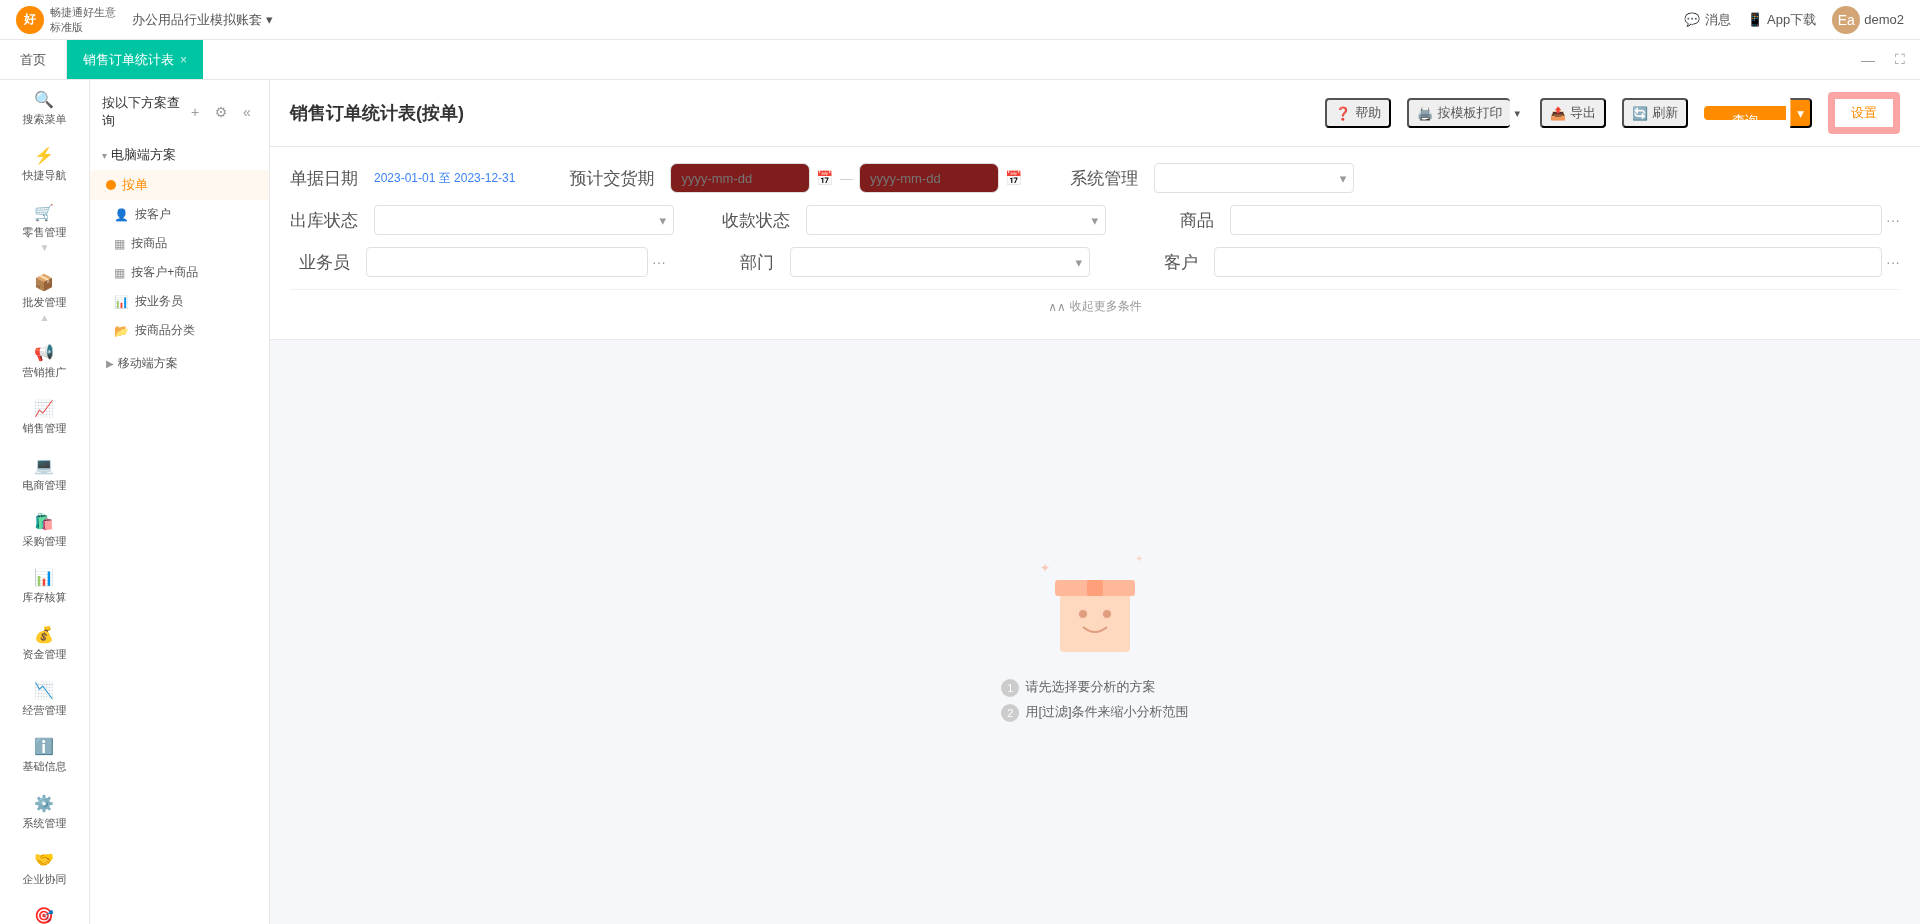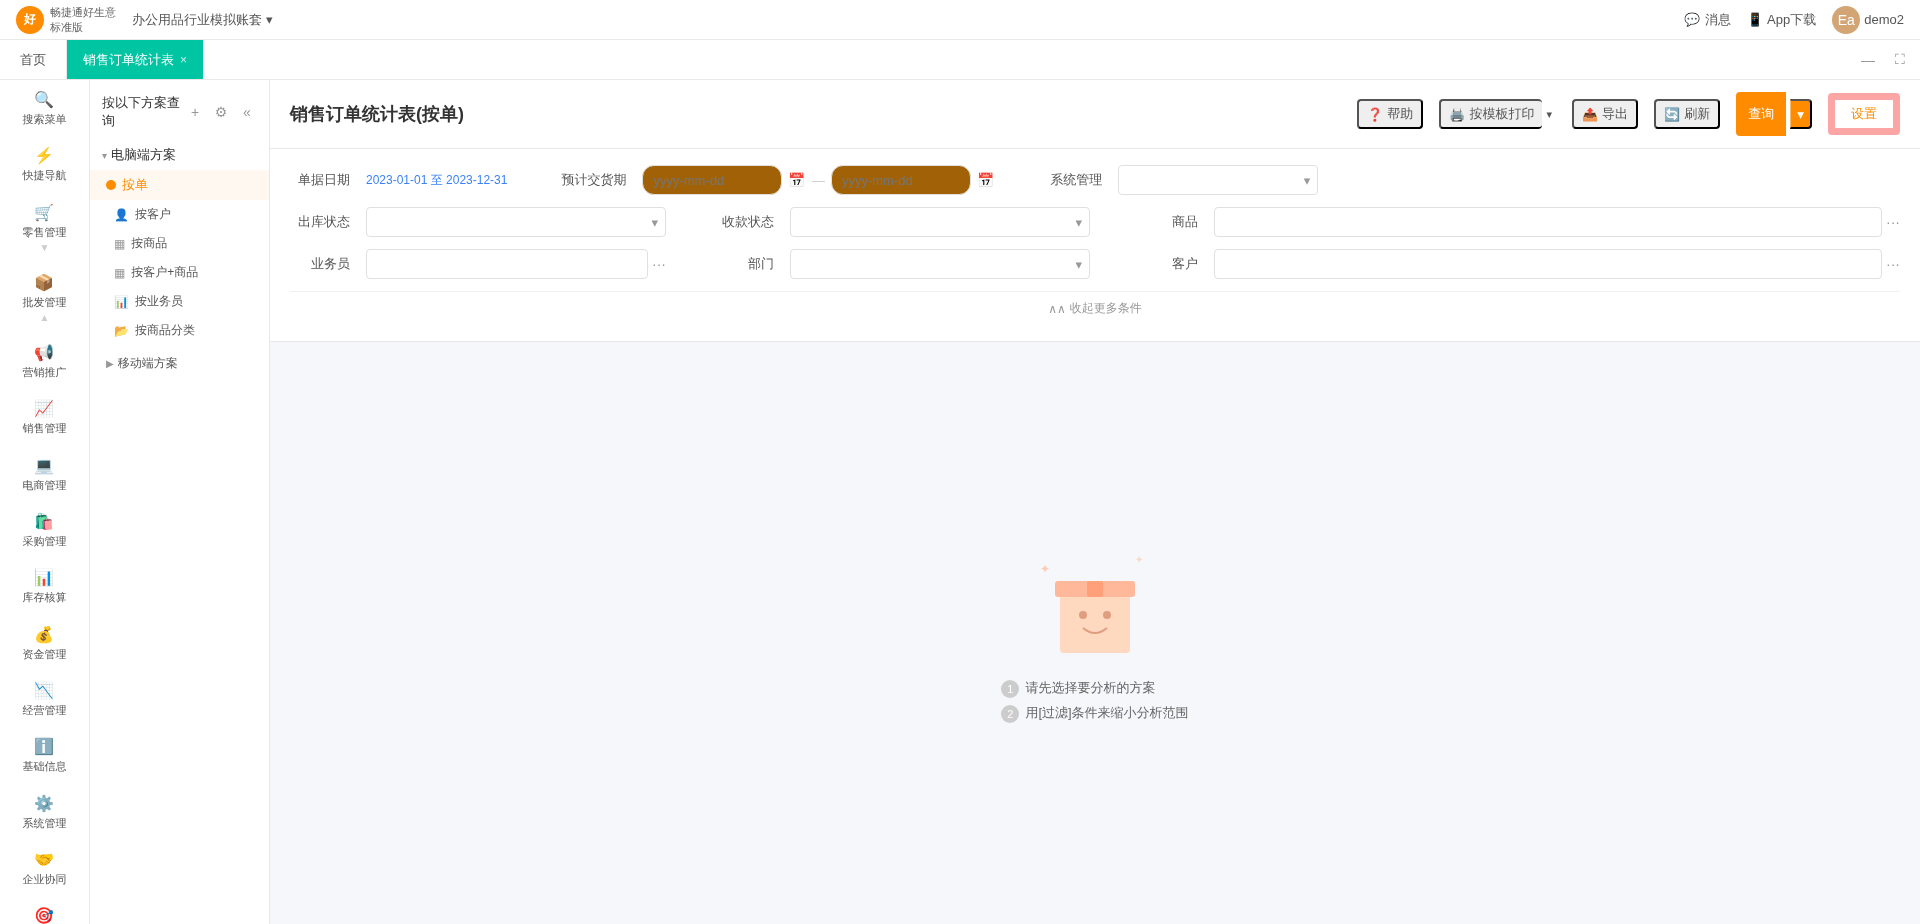--- a/index.html
+++ b/index.html
@@ -59,45 +59,45 @@
     .page-title-row { display: flex; align-items: center; justify-content: space-between; margin-bottom: 12px; }
     .page-title { font-size: 18px; font-weight: 600; color: #333; }
     .page-actions { display: flex; align-items: center; gap: 16px; }
     .page-action-btn { display: flex; align-items: center; gap: 4px; color: #555; font-size: 13px; cursor: pointer; padding: 4px 8px; border-radius: 4px; }
     .page-action-btn.secondary { border: 7px solid #fca5a5; color: #ff8c00; padding: 5px 16px; border-radius: 4px; font-size: 13px; background: white; cursor: pointer; }
 
     
     .filter-area { background: #fff; padding: 16px 20px; flex-shrink: 0; border-bottom: 1px solid #e8e8e8; }
     .filter-row { display: flex; align-items: center; gap: 16px; margin-bottom: 12px; }
     .filter-row:last-child { margin-bottom: 0; }
-    .filter-label { font-size: 13px; color: #555; white-space: nowrap; min-width: 60px; text-align: right; }
+    .filter-label { font-size: 17px; color: #555; white-space: nowrap; min-width: 60px; text-align: right; }
     .filter-date-group { display: flex; align-items: center; gap: 6px; }
     .date-quick-btn { padding: 3px 8px; font-size: 12px; border-radius: 12px; cursor: pointer; color: #555; border: 1px solid transparent; }
     .date-quick-btn.active { background: #ff8c00; color: white; border-color: #ff8c00; }
     .date-range-text { font-size: 12px; color: #3b82f6; }
     .filter-input { border: 1px solid #e0e0e0; border-radius: 4px; padding: 5px 10px; font-size: 13px; color: #333; outline: none; background: white; height: 30px; }
     .filter-select { border: 1px solid #e0e0e0; border-radius: 4px; padding: 5px 24px 5px 10px; font-size: 13px; color: #333; outline: none; background: white; height: 30px; appearance: none; cursor: pointer; min-width: 180px; }
     .filter-select-wrapper { position: relative; }
     .filter-select-wrapper::after { content: '▾'; position: absolute; right: 8px; top: 50%; transform: translateY(-50%); color: #999; pointer-events: none; }
-    .filter-date-input { border: 1px solid #e0e0e0; border-radius: 12px; padding: 5px 10px; font-size: 13px; color: #ccc; outline: none; background: #a16207; height: 30px; width: 140px; cursor: pointer; }
+    .filter-date-input { border: 1px solid #e0e0e0; border-radius: 7px; padding: 5px 10px; font-size: 13px; color: #ccc; outline: none; background: #7f1d1d; height: 30px; width: 140px; cursor: pointer; }
     .filter-date-icon { color: #ff8c00; font-size: 14px; cursor: pointer; }
     .filter-dash { color: #ccc; }
     .filter-dots { color: #999; cursor: pointer; font-size: 14px; }
 
     .collapse-bar { display: flex; align-items: center; justify-content: center; padding: 8px; cursor: pointer; border-top: 1px solid #f0f0f0; }
     .collapse-bar-text { font-size: 12px; color: #999; display: flex; align-items: center; gap: 4px; }
 
     
     .empty-state { flex: 1; display: flex; flex-direction: column; align-items: center; justify-content: center; gap: 16px; }
     .empty-illustration { width: 120px; height: 120px; position: relative; }
     .empty-tips { display: flex; flex-direction: column; gap: 6px; }
     .empty-tip { display: flex; align-items: flex-start; gap: 6px; font-size: 13px; color: #666; }
     .tip-num { width: 18px; height: 18px; border-radius: 50%; background: #ccc; color: white; font-size: 11px; display: flex; align-items: center; justify-content: center; flex-shrink: 0; margin-top: 1px; }
     .btn-dropdown-arrow { border-left: 1px solid rgba(255,255,255,0.4); padding: 6px 6px; cursor: pointer; background: #ff8c00; border-radius: 0 4px 4px 0; color: white; height: 30px; display: flex; align-items: center; }
-    .btn-main { background: #ff8c00; color: white; padding: 6px 12px; border-radius: 4px 0 0 4px; font-size: 13px; border: none; cursor: pointer; height: 44px; }
+    .btn-main { background: #ff8c00; color: white; padding: 6px 28px; border-radius: 4px 0 0 4px; font-size: 13px; border: none; cursor: pointer; height: 14px; }
   </style>
 </head>
 <body>
 
 <div class="top-bar">
   <div class="top-bar-left">
     <div class="logo-area">
       <div class="logo-icon">好</div>
       <div class="logo-text">
         <div>畅捷通好生意</div>

